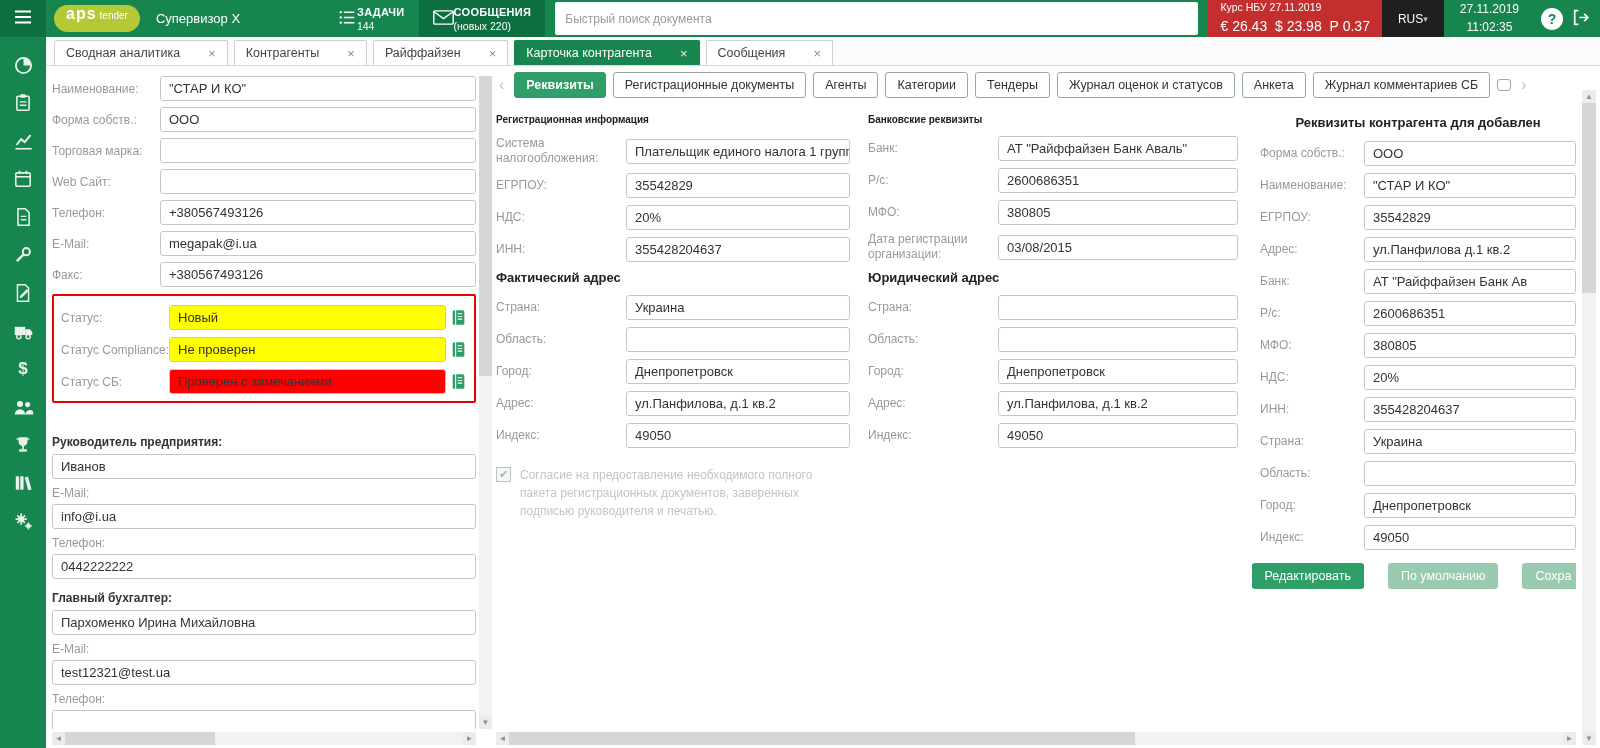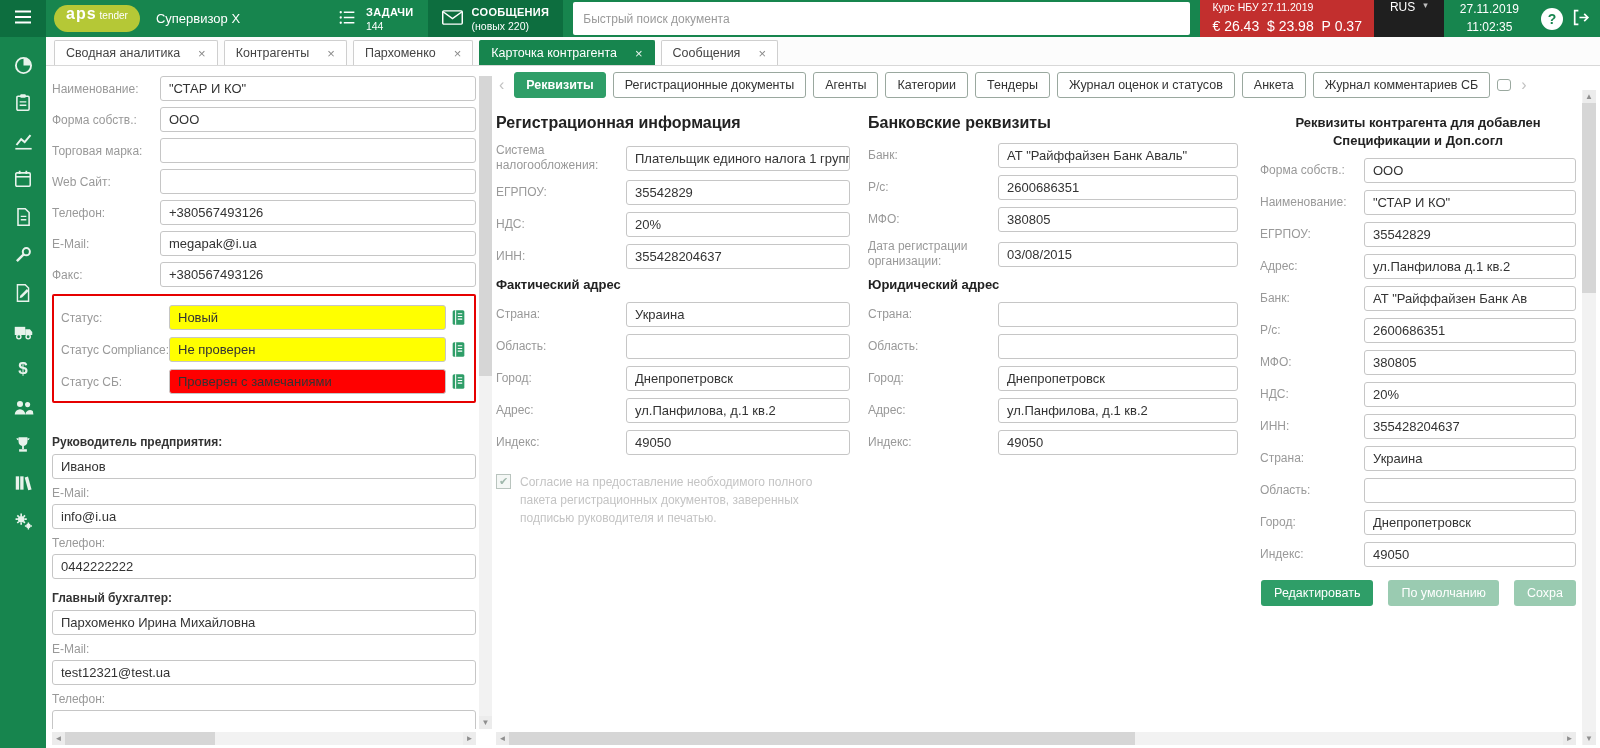--- a/index.html
+++ b/index.html
@@ -11,45 +11,45 @@
   body{font-family:"Liberation Sans","DejaVu Sans",sans-serif; font-size:12.5px; color:#333; background:#e9e9e9;}
   .stage{position:relative; width:1600px; height:748px; background:#fff; overflow:hidden;}
 
   
   .topbar{position:absolute; left:0; top:0; right:0; height:37px; background:var(--green); display:flex; align-items:center; color:#fff;}
   .menu-btn{width:46px; height:100%; background:var(--green_dark); display:flex; align-items:center; justify-content:center; flex:none; cursor:pointer;}
   .logo{margin-left:8px; background:var(--logo_yellow); border-radius:15px; height:27px; padding:0 12px; display:flex; align-items:baseline; gap:3px; flex:none;}
   .logo .l1{font-size:16px; font-weight:bold; color:#fff; letter-spacing:1px;}
   .logo .l2{font-size:10px; color:#fff;}
   .app-title{margin-left:16px; font-size:13px; width:120px; flex:none;}
-  .hblock{display:flex; align-items:center; gap:9px; padding:0 14px; height:100%; flex:none;}
+  .hblock{display:flex; align-items:center; padding:0 14px; height:100%; flex:none;}
   .hblock .t1{font-size:11px; font-weight:bold; letter-spacing:.3px;}
   .hblock .t2{font-size:10.5px; margin-top:2px;}
   .tasks{margin-left:48px;}
   .messages{background:var(--green_dark);}
   .search-wrap{flex:1; padding:0 10px;}
   .search-wrap input{width:100%; height:33px; border:none; border-radius:2px; padding:0 10px; font-size:12px; color:#333; font-family:inherit; outline:none;}
   .search-wrap input::placeholder{color:#9a9a9a;}
   .rates{background:var(--red_bar); height:100%; display:flex; flex-direction:column; justify-content:center; padding:0 12px; flex:none; white-space:pre; line-height:1.5;}
   .rates .r1{font-size:10.5px;}
   .rates .r2{font-size:14px; font-weight:normal;}
-  .lang{background:var(--dark); height:100%; display:flex; gap:8px; padding:0 16px; font-size:12px; flex:none; cursor:pointer;}
+  .lang{background:var(--dark); height:100%; display:flex; align-items:center; padding:0 16px; font-size:12px; flex:none; cursor:pointer;}
   .lang .dd{font-size:9px; color:#bdbdbd;}
   .datetime{padding:0 16px; text-align:center; font-size:12px; line-height:1.45; flex:none;}
   .help-btn{width:22px; height:22px; border-radius:50%; background:#fff; color:var(--green); font-weight:bold; font-size:14px; display:flex; align-items:center; justify-content:center; flex:none; margin:0 6px; cursor:pointer;}
   .logout-btn{flex:none; margin:0 10px 0 2px; cursor:pointer; display:flex;}
 
   
   .sidebar{position:absolute; left:0; top:37px; bottom:0; width:46px; background:var(--green); display:flex; flex-direction:column; align-items:center; padding-top:16px; gap:14px;}
   .sb-icon{width:24px; height:24px; display:flex; align-items:center; justify-content:center; cursor:pointer;}
   .sb-icon .dollar{font-size:17px; font-weight:bold; color:#E8F3EC;}
 
   
   .tabbar{position:absolute; left:46px; right:0; top:37px; height:29px; background:#fcfcfc; border-bottom:1px solid #d8d8d8; display:flex; align-items:flex-end; padding:4px 0 0 8px; gap:6px;}
-  .tab{display:flex; align-items:center; gap:18px; padding:5px 11px; border:1px solid #cfcfcf; border-bottom:none; background:#fff; color:#444; border-radius:2px 2px 0 0; cursor:pointer; white-space:nowrap;margin-top:9px;}
+  .tab{display:flex; align-items:center; gap:28px; padding:5px 11px; border:1px solid #cfcfcf; border-bottom:none; background:#fff; color:#444; border-radius:2px 2px 0 0; cursor:pointer; white-space:nowrap;margin-top:9px;}
   .tab .close{color:#8a8a8a; font-size:13px; line-height:1;}
   .tab.active{background:var(--green); border-color:var(--green); color:#fff;}
   .tab.active .close{color:#eaf5ee;}
 
   
   .main{position:absolute; left:46px; right:0; top:66px; bottom:0; background:#fff;}
 
   
   .left-panel{position:absolute; left:6px; top:10px; width:424px; bottom:19px; overflow:hidden;}
   .f-row{display:flex; align-items:center; margin-bottom:6px;}
@@ -85,30 +85,30 @@
   .dtabs{display:flex; align-items:center; gap:7px;}
   .chev{color:#c2c2c2; font-size:16px; padding:0 3px; cursor:pointer; flex:none;}
   .dtab{border:1px solid #9aa89f; background:#fff; padding:5px 11px; font-size:12.5px; color:#333; border-radius:3px; white-space:nowrap; cursor:pointer; flex:none;}
   .dtab.active{background:var(--green_bright); border-color:var(--green_bright); color:#fff; font-weight:bold;}
   .dtab.stub{width:14px; overflow:hidden; padding:5px 2px;}
 
   .cols{display:flex; margin-top:16px;}
   .col1{width:372px; padding-right:18px;}
   .col2{width:392px; padding-right:22px;}
   .col3{flex:1; min-width:0;}
-  .col-title{font-weight:bold; font-size:16px; color:#222; margin-bottom:11px;}
+  .col-title{font-weight:bold; font-size:10px; color:#222; margin-bottom:11px;}
   .g-row{display:flex; align-items:center; margin-bottom:7px;gap:12px;}
   .g-label{width:118px; min-width:118px; color:#999; font-size:12px; line-height:1.25; align-self:center;}
   .col3 .g-label{width:92px; min-width:92px;}
   .addr-title{font-weight:bold; font-size:13px; color:#222; margin:8px 0 10px;}
   .consent{margin-top:18px; width:352px; display:flex; gap:9px; color:#c4c4c4; font-size:12px; line-height:1.5;}
   .checkbox{width:15px; height:15px; border:1px solid #b9c4be; background:#f4f7f5; color:#9fb7ab; font-size:11px; line-height:13px; text-align:center; flex:none; margin-top:1px; cursor:pointer;}
   .col3-title{font-weight:bold; font-size:13px; color:#222; text-align:center; white-space:nowrap; overflow:hidden; line-height:1.35;}
   .col3 .titles{margin-bottom:9px;}
-  .btn-row{margin-top:13px; display:flex; gap:15px; justify-content:flex-end;}
+  .btn-row{margin-top:13px; display:flex; gap:24px; justify-content:center;}
   .btn{border:none; border-radius:3px; padding:6px 13px; font-size:12.5px; color:#fff; font-family:inherit; cursor:pointer; white-space:nowrap;}
   .btn.primary{background:var(--green_bright);}
   .btn.pale{background:var(--green_pale);}
 </style>
 </head>
 <body>
 
 <div class="stage">
 
   <div class="topbar">
@@ -279,21 +279,21 @@
   <div class="tabbar">
     <div class="tab">
       <span>Сводная аналитика</span>
       <span class="close">×</span>
     </div>
     <div class="tab">
       <span>Контрагенты</span>
       <span class="close">×</span>
     </div>
     <div class="tab">
-      <span>Пархоменко</span>
+      <span>Райффайзен</span>
       <span class="close">×</span>
     </div>
     <div class="tab active">
       <span>Карточка контрагента</span>
       <span class="close">×</span>
     </div>
     <div class="tab">
       <span>Сообщения</span>
       <span class="close">×</span>
     </div>
@@ -498,21 +498,20 @@
             </div>
           <div class="g-row">
               <div class="g-label">Индекс:</div>
               <div class="f-input">49050</div>
             </div>
         </div>
 
         <div class="col3">
           <div class="titles">
             <div class="col3-title">Реквизиты контрагента для добавлен</div>
-            <div class="col3-title">Спецификации и Доп.согл</div>
           </div>
           <div class="g-row">
               <div class="g-label">Форма собств.:</div>
               <div class="f-input">ООО</div>
             </div>
           <div class="g-row">
               <div class="g-label">Наименование:</div>
               <div class="f-input">"СТАР И КО"</div>
             </div>
           <div class="g-row">

